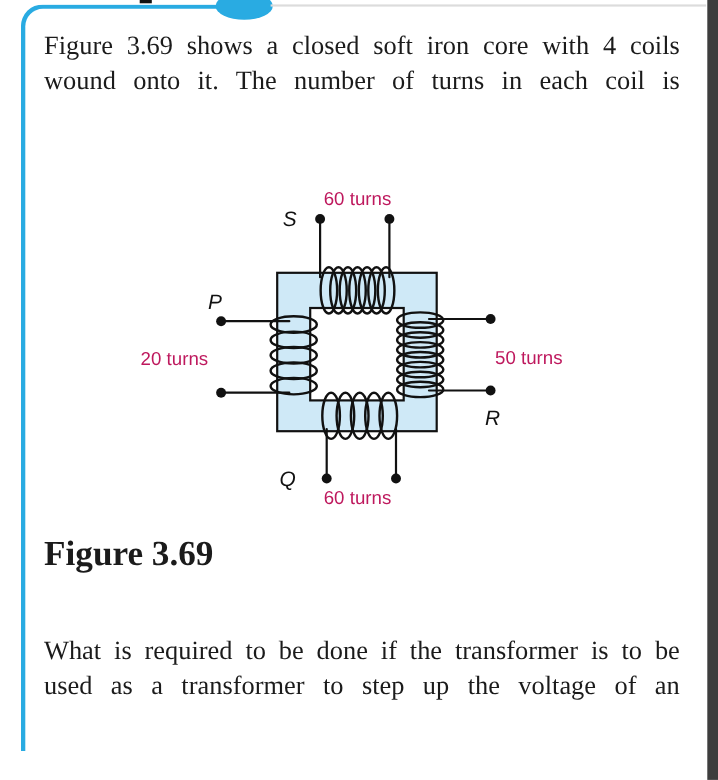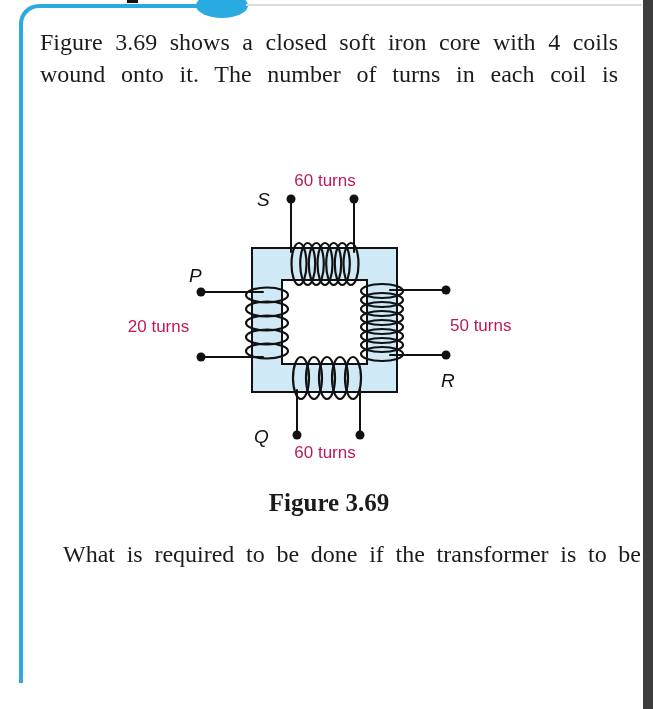--- a/index.html
+++ b/index.html
@@ -18,38 +18,38 @@
     border-left: 4px solid #29abe2; border-top: 4px solid #29abe2;
     border-top-left-radius: 20px;
   }
   .top-blob { position: absolute; left: 196px; top: -7px; width: 52px; height: 25px; background: #29abe2; border-radius: 50%; }
   .top-gray-line { position: absolute; left: 246px; top: 4px; width: 396px; height: 2px; background: #dcdcdc; }
   .right-band { position: absolute; left: 643px; top: 0; width: 10px; height: 709px; background: #3d3d3d; }
 
   
   .para { position: absolute; left: 40px; width: 578px; font-size: 24px; line-height: 32px; }
   .para-intro { top: 26px; }
-  .para-question { top: 538px; margin-left: 23px; }
+  .para-question { top: 576px; }
   .jline { text-align: justify; text-align-last: justify; }
 
   
   .figure-svg { position: absolute; left: 0; top: 160px; width: 653px; height: 310px; }
   .diag-label {
     position: absolute; font-family: "Liberation Sans", sans-serif;
     font-size: 17px; color: #be185d; white-space: nowrap;
   }
   .terminal-letter {
     position: absolute; font-family: "Liberation Sans", sans-serif;
     font-size: 19px; font-style: italic; color: #111; white-space: nowrap;
   }
   .center { text-align: center; }
   .right { text-align: center; }
   .caption {
     position: absolute; left: 40px; top: 489px; width: 578px;
-    text-align: center; font-weight: bold; font-size: 25px; line-height: 28px;
+    text-align: left; font-weight: bold; font-size: 32px; line-height: 28px;
     font-family: "Liberation Serif", serif;
   }
 </style>
 </head>
 <body>
 
 <div class="top-black-mark"></div>
 <div class="card-border"></div>
 <div class="top-blob"></div>
 <div class="top-gray-line"></div>
@@ -134,13 +134,14 @@
 <div class="diag-label" style="left:450px; top:316px;">50 turns</div>
 <div class="terminal-letter" style="left:441px; top:370px;">R</div>
 
 <div class="terminal-letter" style="left:254px; top:426px;">Q</div>
 <div class="diag-label center" style="left:265px; top:443px; width:120px;">60 turns</div>
 
 <div class="caption">Figure 3.69</div>
 
 <div class="para para-question">
   <div class="jline">What is required to be done if the transformer is to be</div>
+  <div class="jline">used as a transformer to step up the voltage of an</div>
 </div>
 
 </body></html>

